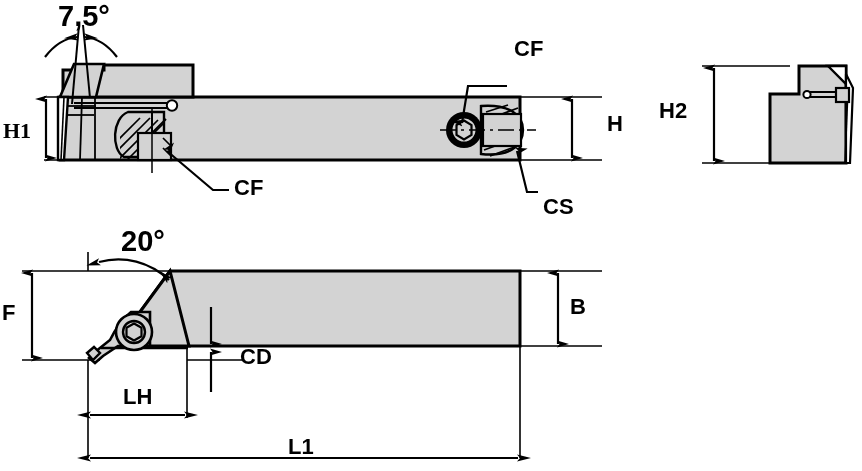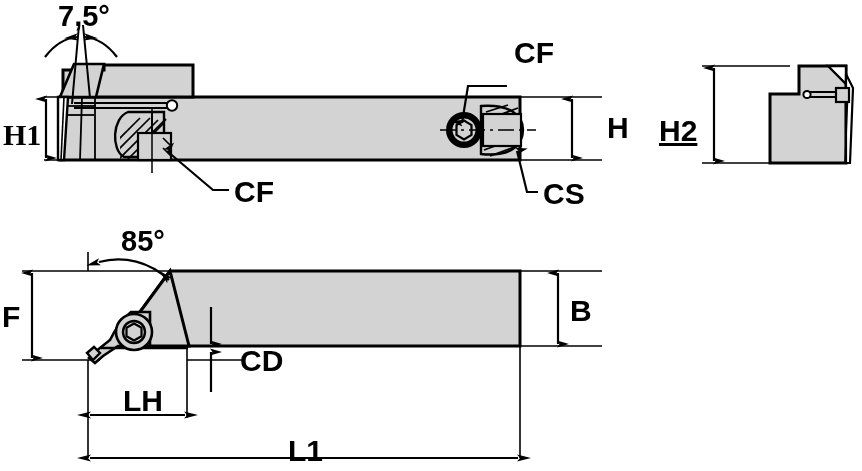--- a/index.html
+++ b/index.html
@@ -14,21 +14,21 @@
   #stage svg{position:absolute;left:0;top:0;}
   .lbl{
     position:absolute;
     font-family:"Liberation Sans", sans-serif;
     font-weight:bold;
     color:#000000;
     white-space:nowrap;
     line-height:1;
     user-select:none;
   }
-  .lbl-lg{font-size:30px;}
+  .lbl-lg{font-size:22px;}
   .deg{font-size:29px;}
 </style>
 </head>
 <body>
 
 <div id="stage">
 
   <svg width="862" height="471" viewBox="0 0 862 471">
 
     <defs>
@@ -229,29 +229,29 @@
       <line x1="90" y1="458" x2="518" y2="458" stroke="#000" stroke-width="2.2" marker-start="url(#arrL)" marker-end="url(#arrR)"></line>
     </g>
   </svg>
 
   <div class="lbl deg" style="left:58px;top:2px;">7,5°</div>
 
   <div class="lbl lbl-lg" style="left:3px;top:120px;font-family:Liberation Serif, serif;">H1</div>
 
   <div class="lbl lbl-lg" style="left:607px;top:113px;">H</div>
 
-  <div class="lbl lbl-lg" style="left:659px;top:116px;text-decoration:underline;">H2</div>
+  <div class="lbl lbl-lg" style="left:659px;top:100px;">H2</div>
 
   <div class="lbl lbl-lg" style="left:514px;top:38px;">CF</div>
 
   <div class="lbl lbl-lg" style="left:234px;top:177px;">CF</div>
 
-  <div class="lbl lbl-lg" style="left:543px;top:179px;">CS</div>
-
-  <div class="lbl deg" style="left:121px;top:227px;">85°</div>
+  <div class="lbl lbl-lg" style="left:543px;top:196px;">CS</div>
+
+  <div class="lbl deg" style="left:121px;top:227px;">20°</div>
 
   <div class="lbl lbl-lg" style="left:2px;top:302px;">F</div>
 
   <div class="lbl lbl-lg" style="left:570px;top:296px;">B</div>
 
   <div class="lbl lbl-lg" style="left:240px;top:346px;">CD</div>
 
   <div class="lbl lbl-lg" style="left:123px;top:386px;">LH</div>
 
   <div class="lbl lbl-lg" style="left:288px;top:436px;">L1</div>

